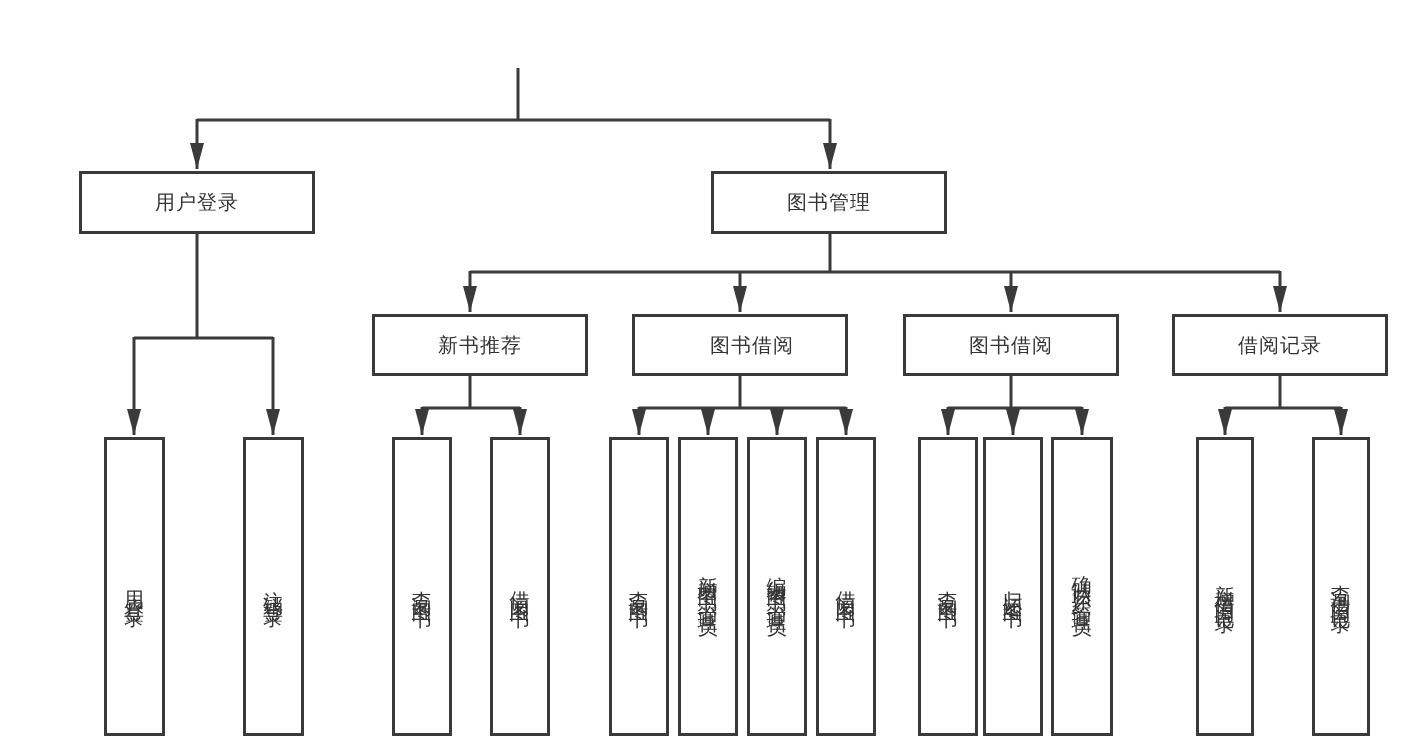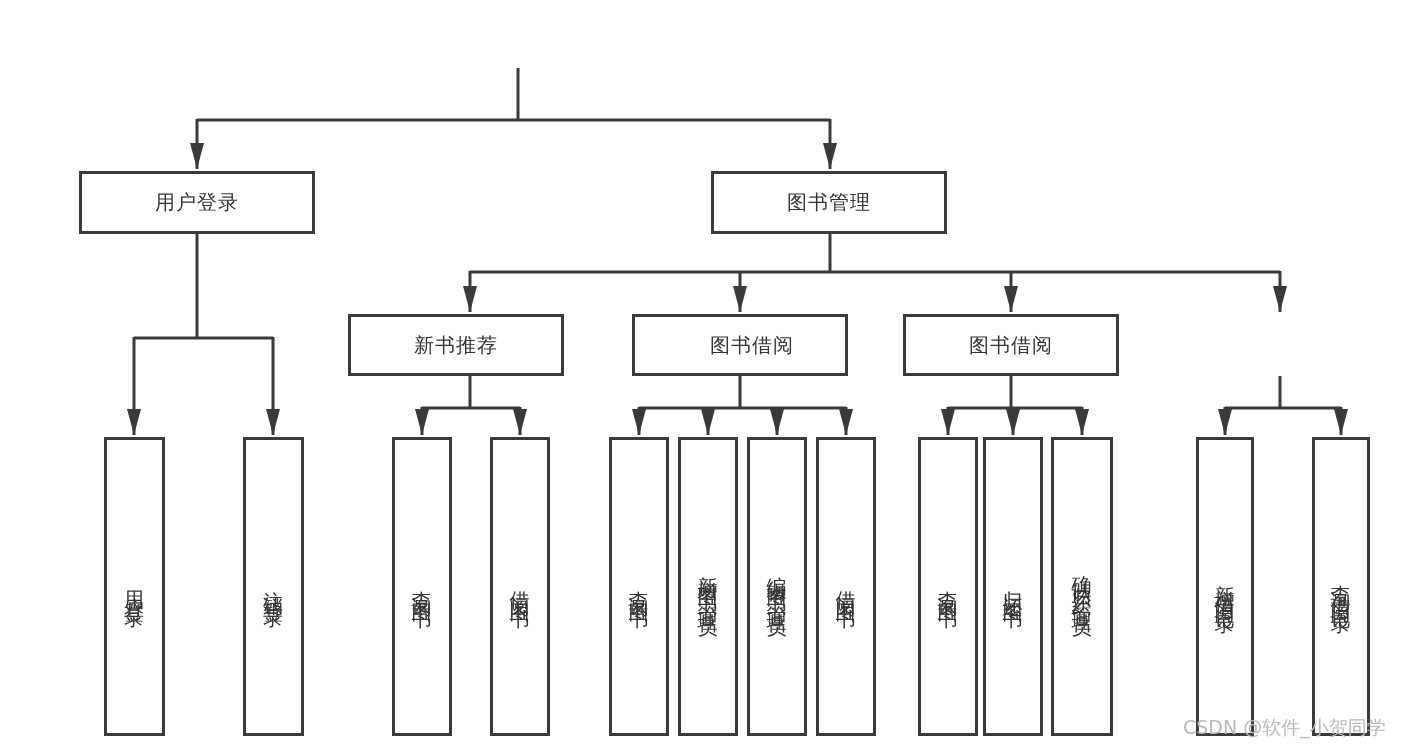--- a/index.html
+++ b/index.html
@@ -17,21 +17,21 @@
   .vlabel {
     writing-mode:vertical-rl; text-orientation:mixed;
     font-size:20px; letter-spacing:6px; line-height:1;
   }
   
   .n-root   { left:12px;  top:13px;  width:1013px; height:55px; }
   
   .n-l2a    { left:79px;  top:171px; width:236px;  height:63px; }
   .n-l2b    { left:711px; top:171px; width:236px;  height:63px; }
   
-  .n-l3a    { left:348px;  top:314px; width:216px; height:62px; }
+  .n-l3a    { left:372px;  top:314px; width:216px; height:62px; }
   .n-l3b    { left:632px;  top:314px; width:216px; height:62px;padding-left:24px; }
   .n-l3c    { left:903px;  top:314px; width:216px; height:62px; }
   .n-l3d    { left:1172px; top:314px; width:216px; height:62px; }
   
   .leaf { top:437px; height:299px; }
   .n-f0  { left:104px;  width:61px; }
   .n-f1  { left:243px;  width:61px; }
   .n-f2  { left:392px;  width:60px; }
   .n-f3  { left:490px;  width:60px; }
   .n-f4  { left:609px;  width:60px; }
@@ -113,20 +113,23 @@
 
   <div class="node n-l3a">
     <span class="hlabel">新书推荐</span>
   </div>
   <div class="node n-l3b">
     <span class="hlabel">图书借阅</span>
   </div>
   <div class="node n-l3c">
     <span class="hlabel">图书借阅</span>
   </div>
+  <div class="node n-l3d">
+    <span class="hlabel">借阅记录</span>
+  </div>
 
   <div class="node leaf n-f0">
     <span class="vlabel">用户登录</span>
   </div>
   <div class="node leaf n-f1">
     <span class="vlabel">注销登录</span>
   </div>
   <div class="node leaf n-f2">
     <span class="vlabel">查询图书</span>
   </div>
@@ -154,14 +157,13 @@
   <div class="node leaf n-f10">
     <span class="vlabel">确认归还（管理员）</span>
   </div>
   <div class="node leaf n-f11">
     <span class="vlabel">新增借阅记录</span>
   </div>
   <div class="node leaf n-f12">
     <span class="vlabel">查询借阅记录</span>
   </div>
 
-  <div id="watermark">CSDN @软件_小贺同学</div>
 </div>
 
 </body></html>

